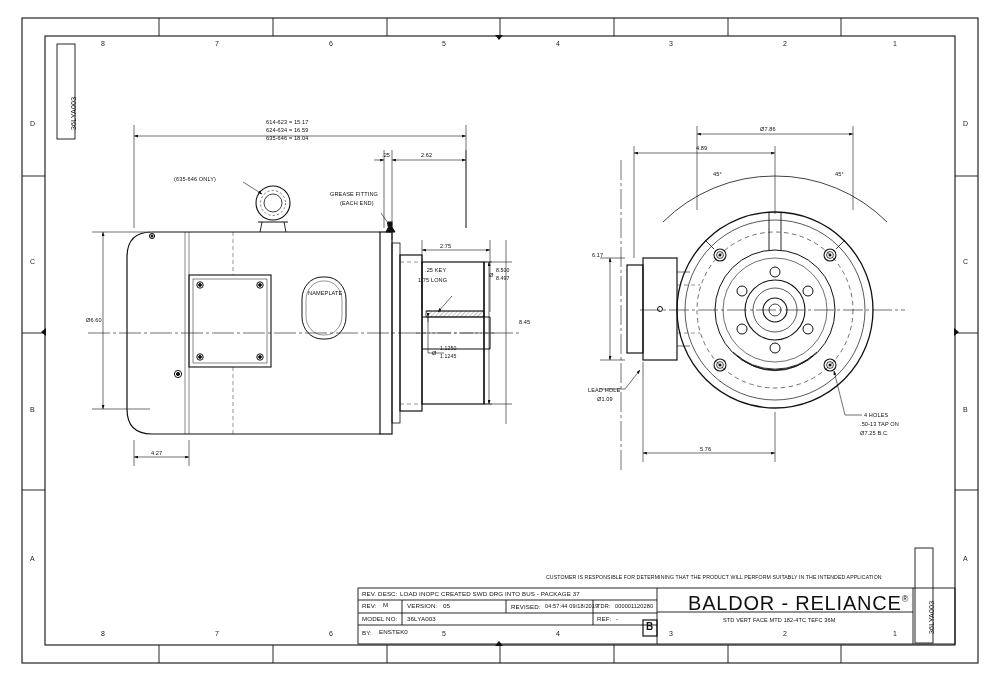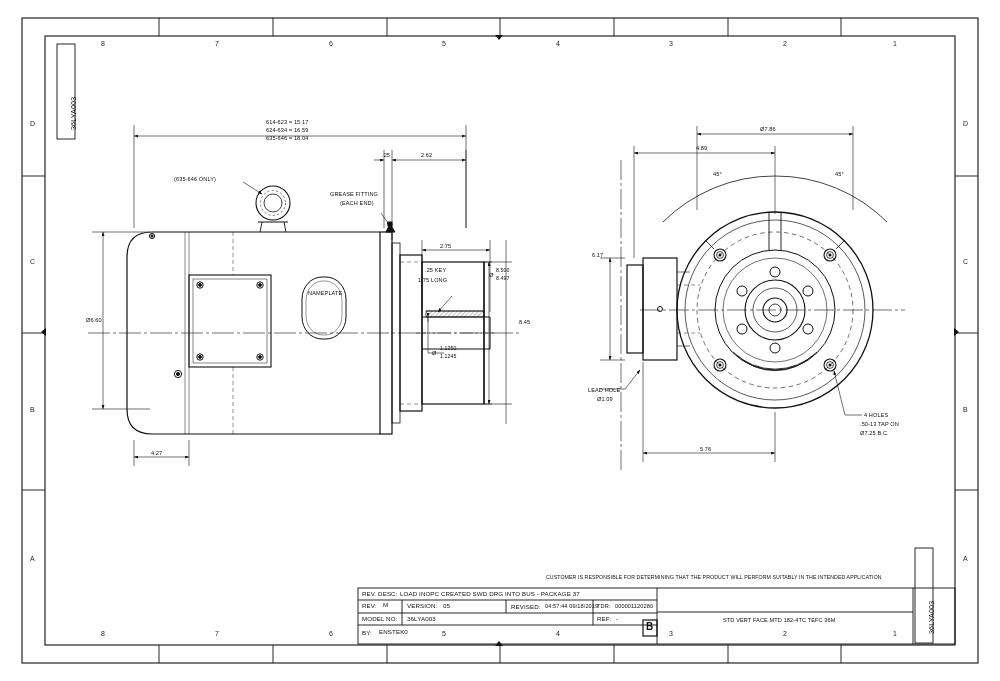--- a/index.html
+++ b/index.html
@@ -435,15 +435,16 @@
   <div class="lbl t6" style="left:362px;top:616px;">MODEL NO:</div>
   <div class="lbl t6" style="left:407px;top:616px;">36LYA003</div>
   <div class="lbl t6" style="left:597px;top:616px;">REF:</div>
   <div class="lbl t6" style="left:616px;top:616px;">-</div>
 
   <div class="lbl t6" style="left:362px;top:630px;">BY:</div>
   <div class="lbl t6" style="left:379px;top:629px;">ENSTEK0</div>
 
   <div class="lbl bigB" style="left:646px;top:621px;">B</div>
 
+  <div class="lbl brand" style="left:688px;top:592px;"><span>BALDOR - RELIANCE</span><span class="sup">®</span></div>
   <div class="lbl t55" style="left:723px;top:617px;">STD VERT FACE MTD 182-4TC TEFC 36M</div>
 
 </div>
 
 </body></html>

